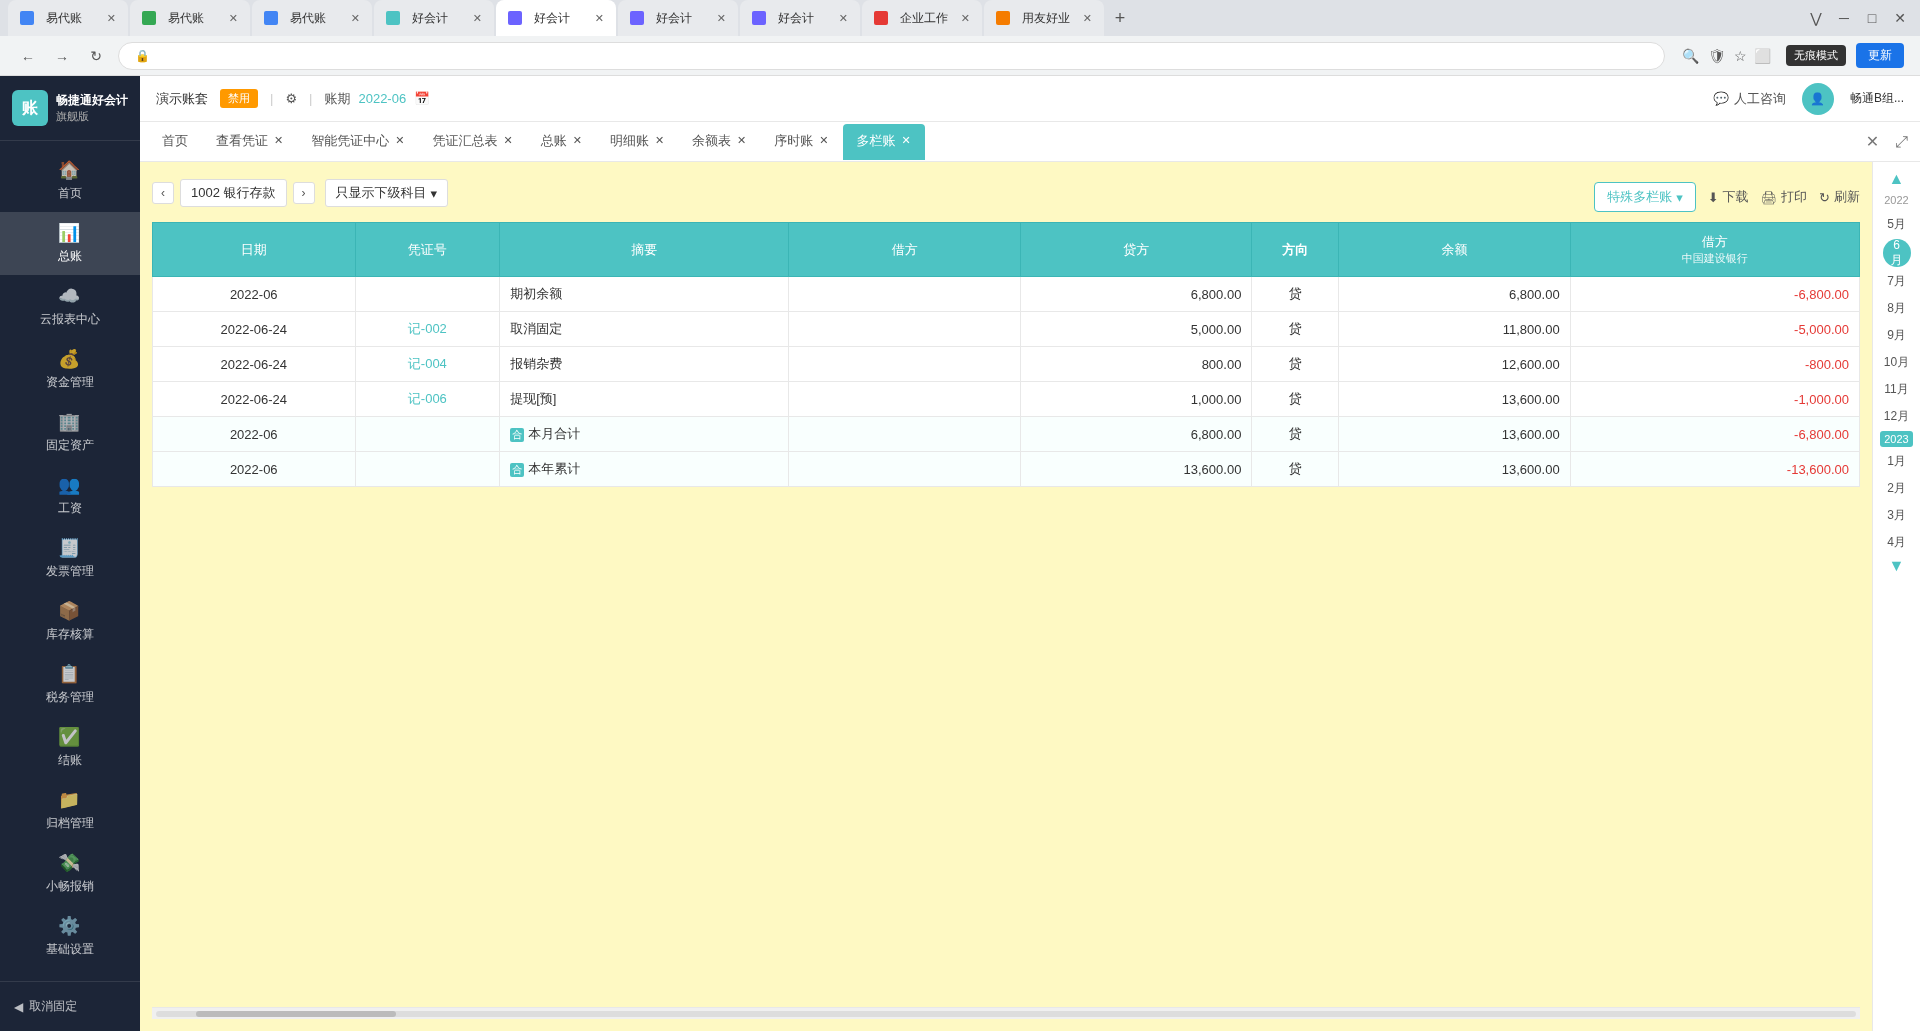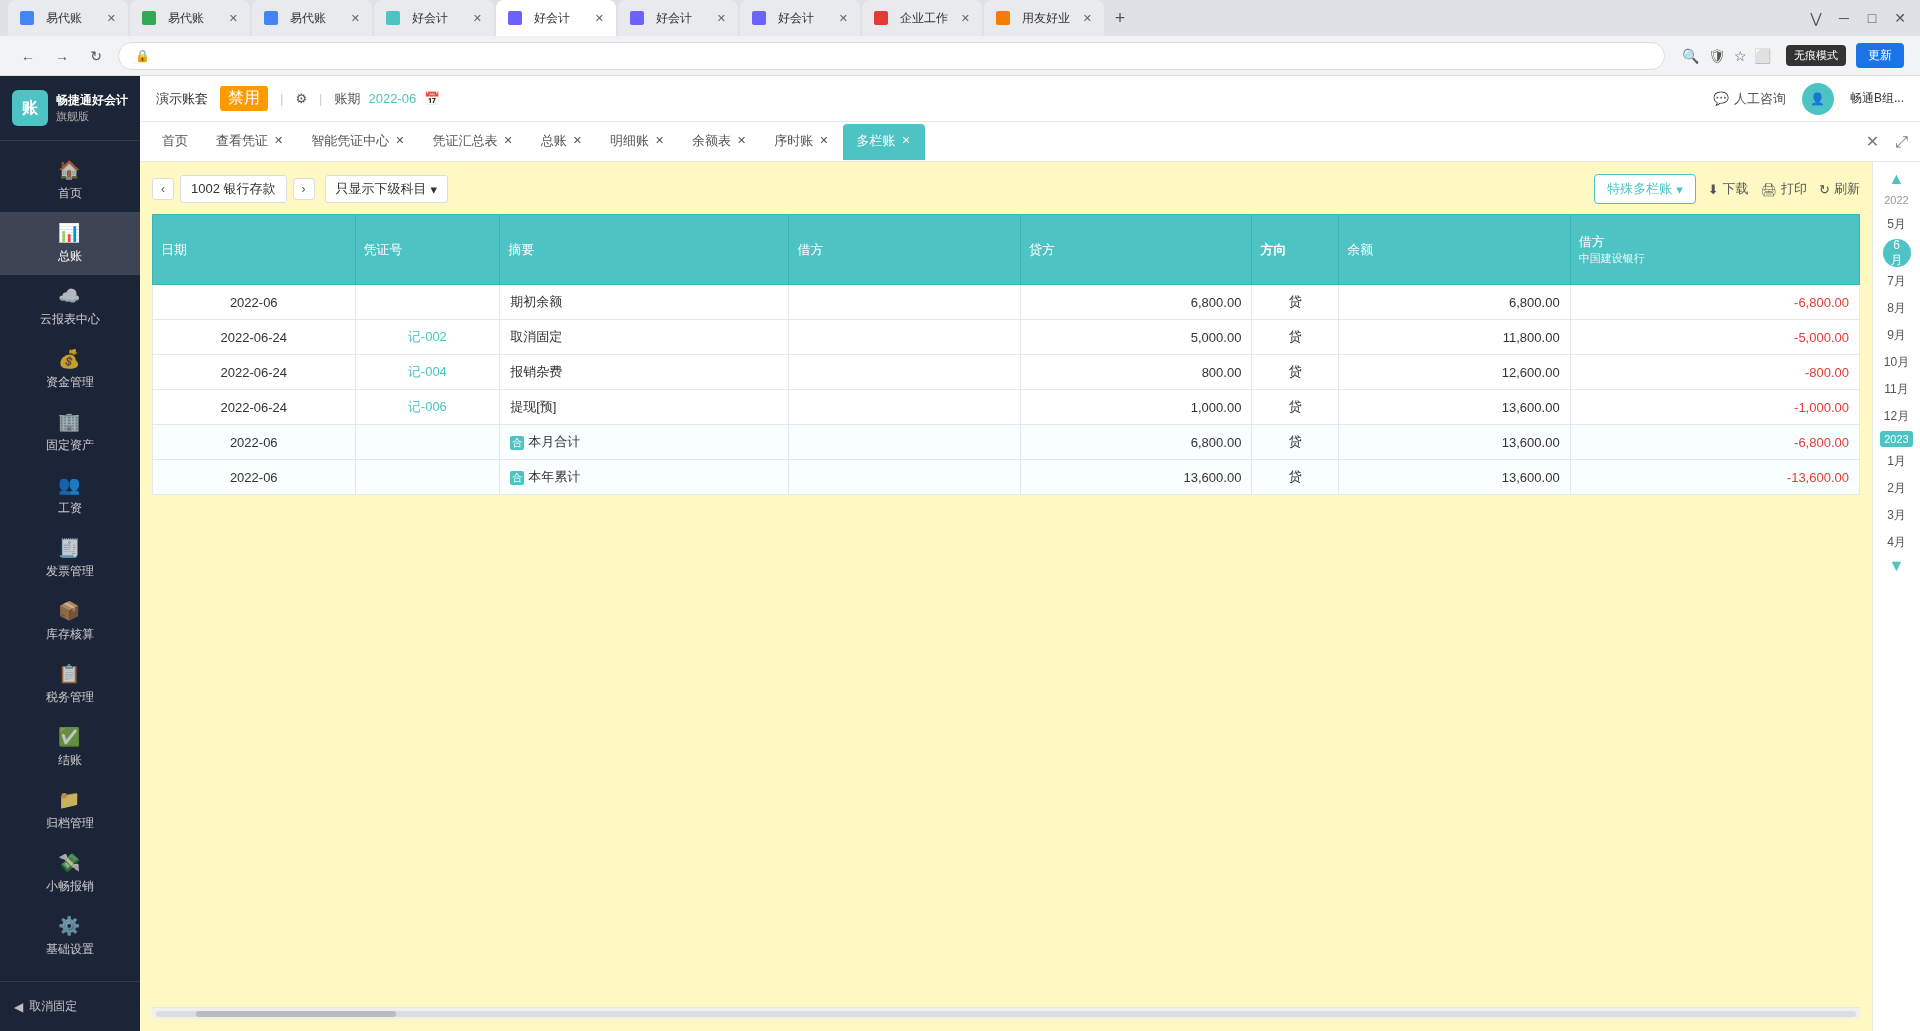--- a/index.html
+++ b/index.html
@@ -35,21 +35,21 @@
     .nav-item.active { background: rgba(255,255,255,0.15); color: #fff; }
     .nav-item-icon { font-size: 18px; }
     .sidebar-footer { padding: 10px; border-top: 1px solid rgba(255,255,255,0.1); }
     .sidebar-footer-item { display: flex; align-items: center; gap: 6px; color: rgba(255,255,255,0.7); font-size: 12px; padding: 6px 4px; cursor: pointer; }
 
     
     .main-content { flex: 1; display: flex; flex-direction: column; background: #fef9c3; overflow: hidden; }
 
     
     .top-bar { background: #fff; padding: 0 16px; height: 46px; display: flex; align-items: center; gap: 12px; border-bottom: 1px solid #e8e8e8; flex-shrink: 0; }
-    .demo-badge { background: #ff9900; color: #fff; font-size: 16px; padding: 2px 8px; border-radius: 3px; cursor: pointer; text-align: center; }
+    .demo-badge { background: #ff9900; color: #fff; font-size: 11px; padding: 2px 8px; border-radius: 3px; cursor: pointer; text-align: center; }
     .top-bar-sep { color: #ccc; }
     .top-bar-action { display: flex; align-items: center; gap: 4px; color: #555; font-size: 13px; cursor: pointer; }
     .top-bar-right { margin-left: auto; display: flex; align-items: center; gap: 16px; }
     .user-avatar { width: 32px; height: 32px; border-radius: 50%; background: #4dc3c3; display: flex; align-items: center; justify-content: center; color: #fff; font-size: 12px; }
     .user-name { font-size: 12px; color: #333; }
 
     
     .tab-bar { background: #fff; display: flex; align-items: center; border-bottom: 1px solid #e8e8e8; flex-shrink: 0; padding: 0 8px; height: 40px; }
     .page-tab { padding: 8px 14px; font-size: 13px; color: #555; cursor: pointer; display: flex; align-items: center; gap: 6px; border-bottom: 2px solid transparent; white-space: nowrap; }
     .page-tab.active { color: #fff; background: #4dc3c3; border-radius: 4px 4px 0 0; border-bottom: 2px solid #4dc3c3; text-align: right; }
@@ -62,28 +62,28 @@
 
     
     .ledger-wrapper { flex: 1; overflow: hidden; display: flex; flex-direction: column; padding: 12px; }
 
     
     .ledger-toolbar { display: flex; align-items: center; gap: 10px; margin-bottom: 10px; }
     .account-nav { display: flex; align-items: center; gap: 6px; }
     .nav-arrow { width: 22px; height: 22px; border: 1px solid #ddd; border-radius: 3px; display: flex; align-items: center; justify-content: center; cursor: pointer; color: #555; font-size: 12px; background: #fff; }
     .account-code { font-size: 13px; color: #333; padding: 4px 10px; background: #fff; border: 1px solid #ddd; border-radius: 3px; }
     .sub-account-btn { display: flex; align-items: center; gap: 4px; padding: 4px 10px; background: #fff; border: 1px solid #ddd; border-radius: 3px; font-size: 13px; color: #333; cursor: pointer; }
-    .toolbar-right { margin-left: auto; display: flex; align-items: center; gap: 12px; }
+    .toolbar-right { margin-left: auto; display: flex; align-items: center; gap: 12px; margin-top: 8px; }
     .special-btn { border: 1px solid #4dc3c3; color: #4dc3c3; background: #fff; border-radius: 4px; padding: 5px 12px; font-size: 13px; cursor: pointer; display: flex; align-items: center; gap: 4px; }
     .action-btn { color: #555; font-size: 13px; cursor: pointer; display: flex; align-items: center; gap: 4px; }
 
     
     .ledger-table { flex: 1; overflow: auto; }
     table { width: 100%; border-collapse: collapse; background: #fff; }
-    thead th { background: #4dc3c3; color: #fff; padding: 18px 8px; text-align: left; font-weight: normal; font-size: 13px; border: 1px solid #3bb5b5; white-space: nowrap; }
+    thead th { background: #4dc3c3; color: #fff; padding: 10px 8px; text-align: center; font-weight: normal; font-size: 13px; border: 1px solid #3bb5b5; white-space: nowrap; }
     tbody td { padding: 8px 10px; border: 1px solid #e8e8e8; font-size: 13px; color: #333; }
     .td-right { text-align: right; }
     .td-center { text-align: center; }
     .voucher-link { color: #4dc3c3; cursor: pointer; text-decoration: none; }
     .summary-row { background: #f9fffe; }
     .summary-icon { display: inline-block; width: 14px; height: 14px; background: #4dc3c3; border-radius: 2px; color: #fff; font-size: 10px; text-align: center; line-height: 14px; margin-right: 4px; }
 
     
     .date-panel { width: 48px; background: #fff; border-left: 1px solid #e8e8e8; display: flex; flex-direction: column; align-items: center; padding: 8px 0; gap: 2px; overflow-y: auto; flex-shrink: 0; }
     .date-panel-year { font-size: 11px; color: #999; padding: 4px 0; }

